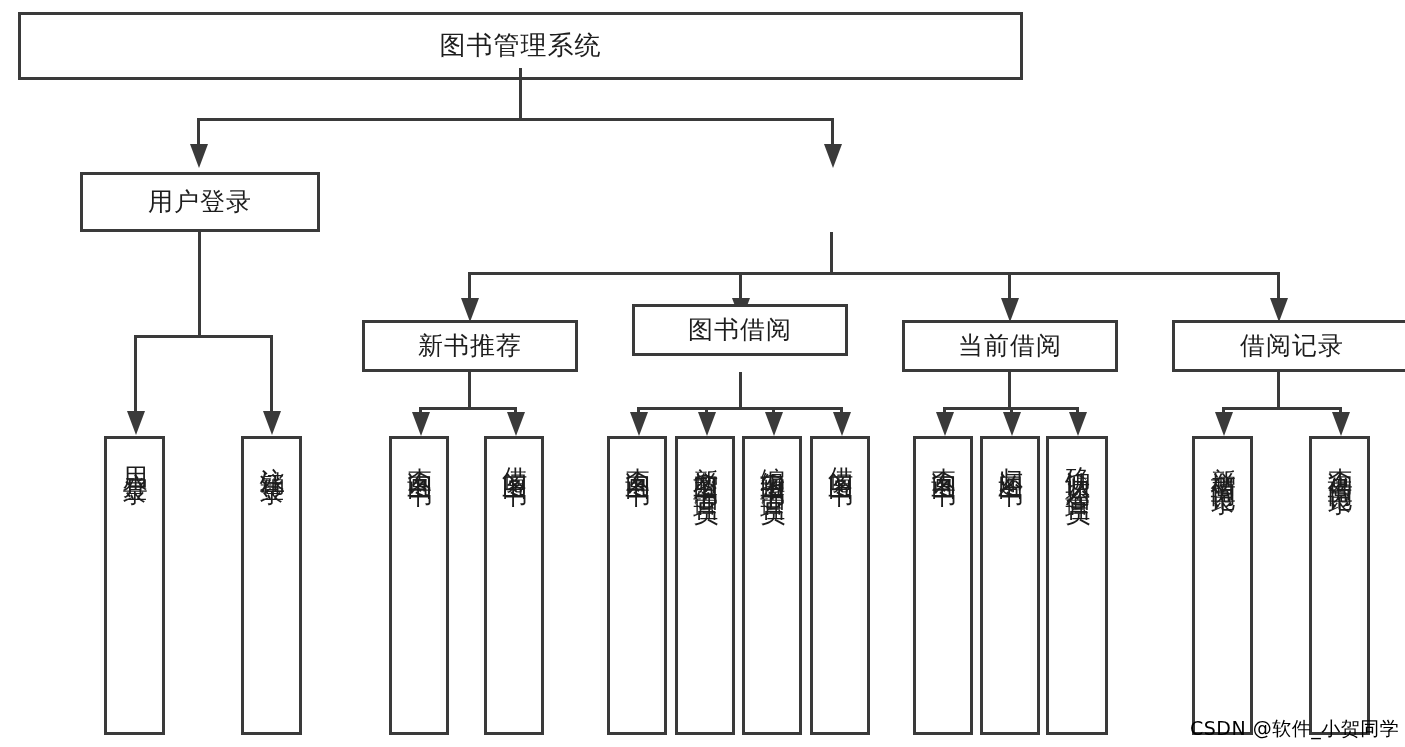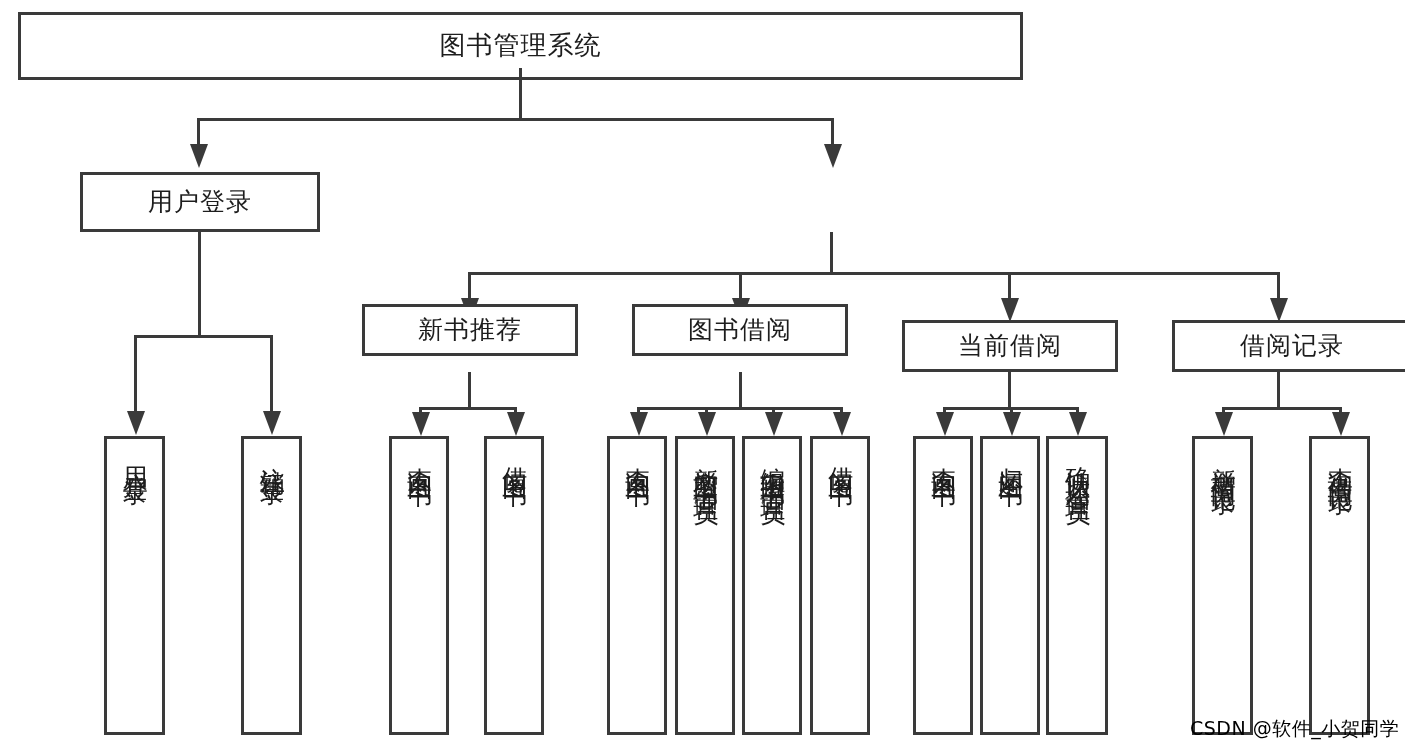--- a/index.html
+++ b/index.html
@@ -116,21 +116,21 @@
 
   <div class="vline" style="left:739px; top:272px; height:28px;"></div>
   <div class="arrow" style="left:732px; top:298px;"></div>
 
   <div class="vline" style="left:1008px; top:272px; height:28px;"></div>
   <div class="arrow" style="left:1001px; top:298px;"></div>
 
   <div class="vline" style="left:1277px; top:272px; height:28px;"></div>
   <div class="arrow" style="left:1270px; top:298px;"></div>
 
-  <div class="node h" style="left:362px; top:304px; width:216px; height:52px;">
+  <div class="node h" style="left:362px; top:320px; width:216px; height:52px;">
     <span class="label">新书推荐</span>
   </div>
 
   <div class="node h" style="left:632px; top:304px; width:216px; height:52px;">
     <span class="label">图书借阅</span>
   </div>
 
   <div class="node h" style="left:902px; top:320px; width:216px; height:52px;">
     <span class="label">当前借阅</span>
   </div>

